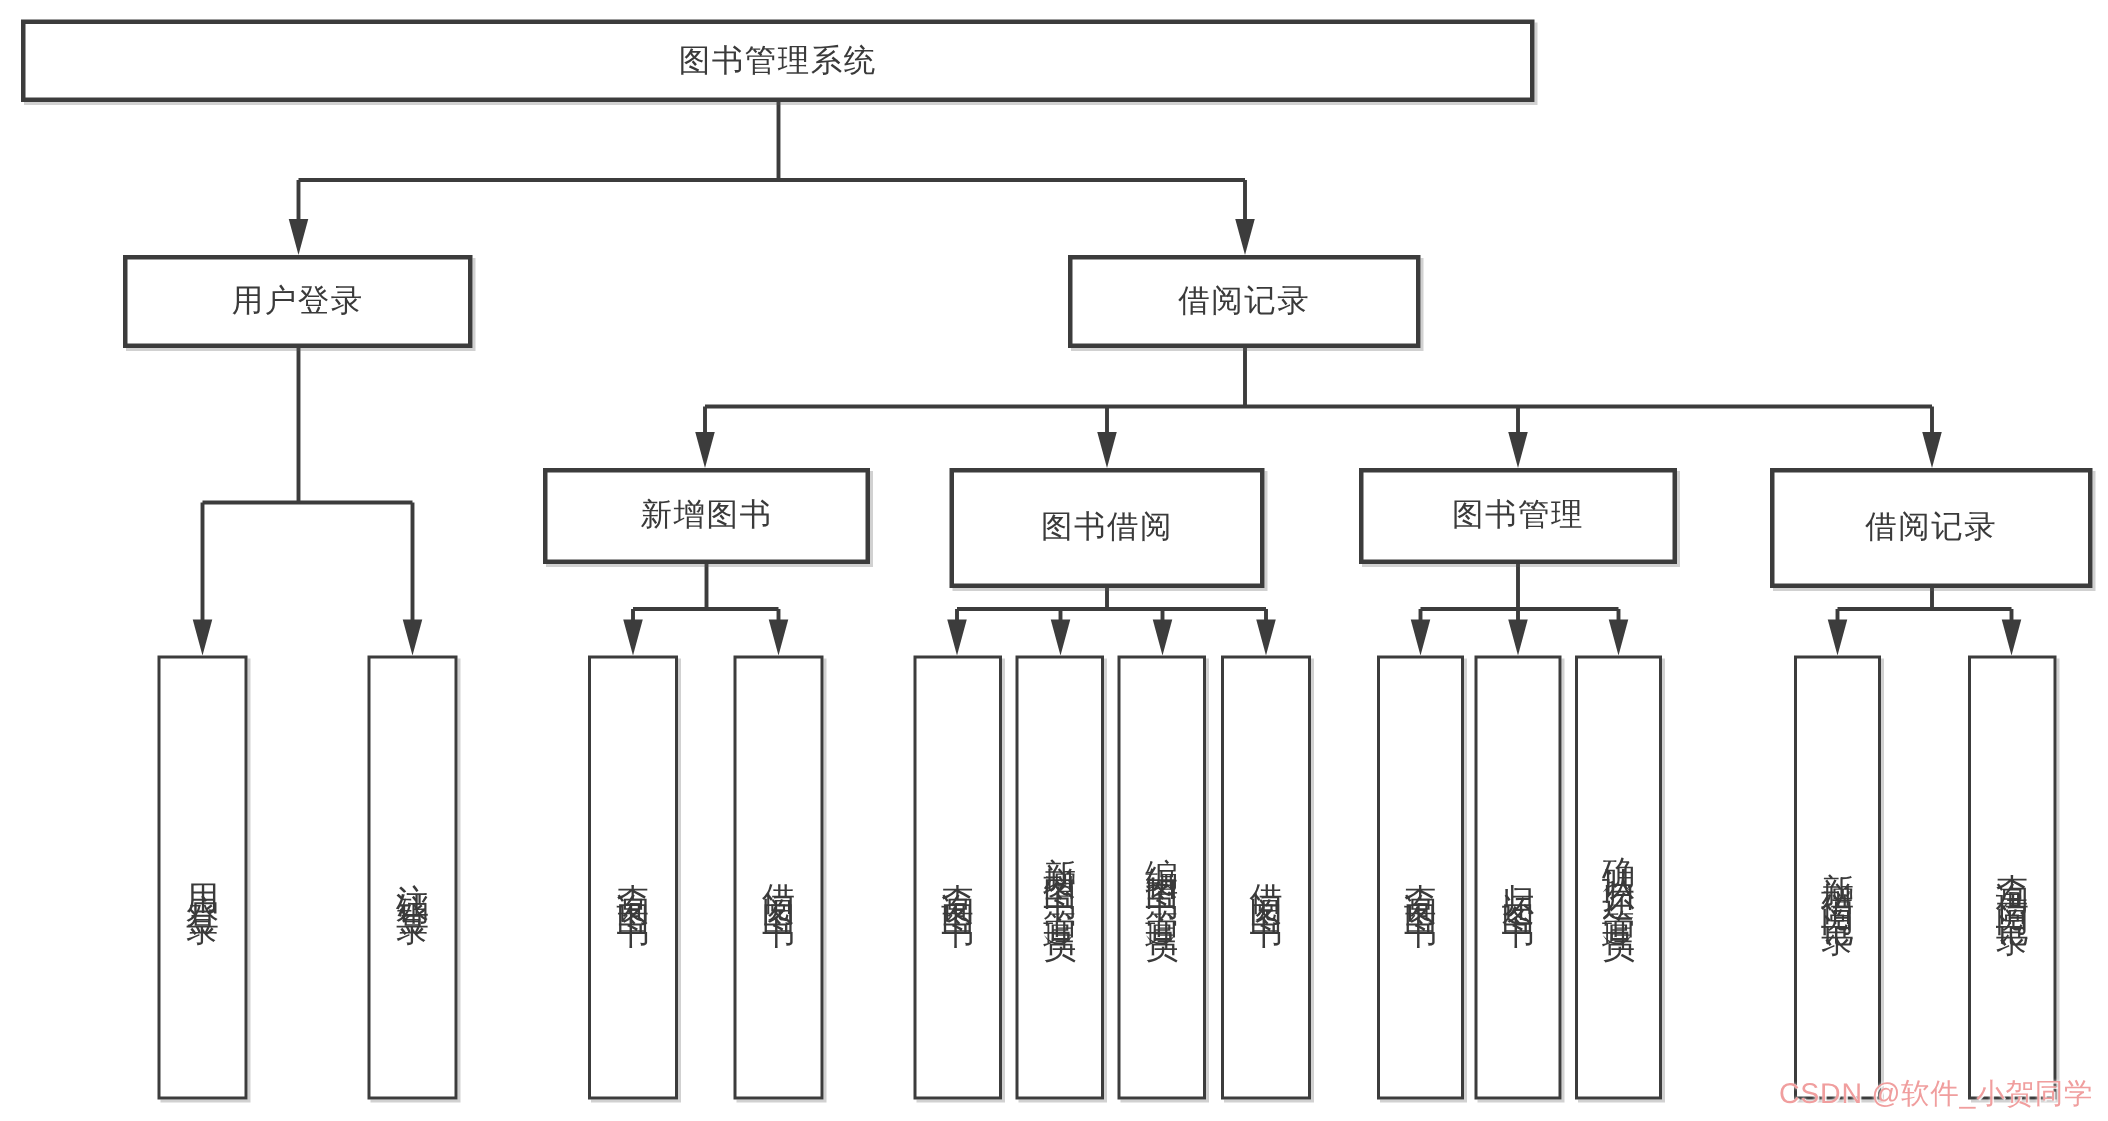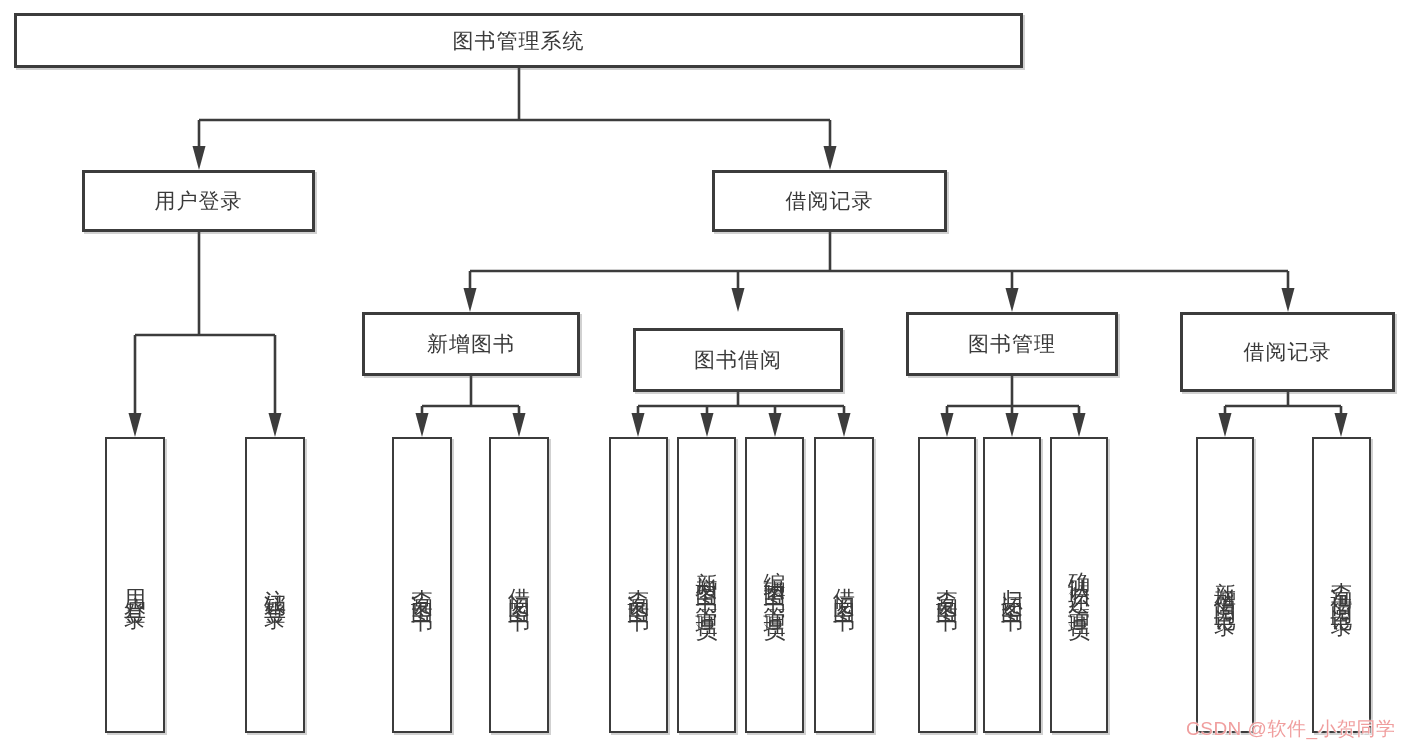--- a/index.html
+++ b/index.html
@@ -111,21 +111,21 @@
   <div class="box lvl2" style="left:82px;top:170px;width:233px;height:62px">
     <span class="lbl">用户登录</span>
   </div>
   <div class="box lvl2" style="left:712px;top:170px;width:235px;height:62px">
     <span class="lbl">借阅记录</span>
   </div>
 
   <div class="box lvl3" style="left:362px;top:312px;width:218px;height:64px">
     <span class="lbl">新增图书</span>
   </div>
-  <div class="box lvl3" style="left:633px;top:328px;width:210px;height:64px">
+  <div class="box lvl3" style="left:633px;top:312px;width:210px;height:80px">
     <span class="lbl">图书借阅</span>
   </div>
   <div class="box lvl3" style="left:906px;top:312px;width:212px;height:64px">
     <span class="lbl">图书管理</span>
   </div>
   <div class="box lvl3" style="left:1180px;top:312px;width:215px;height:80px">
     <span class="lbl">借阅记录</span>
   </div>
 
   <div class="box lvl4 vbox" style="left:105px;top:437px;width:60px;height:296px">

